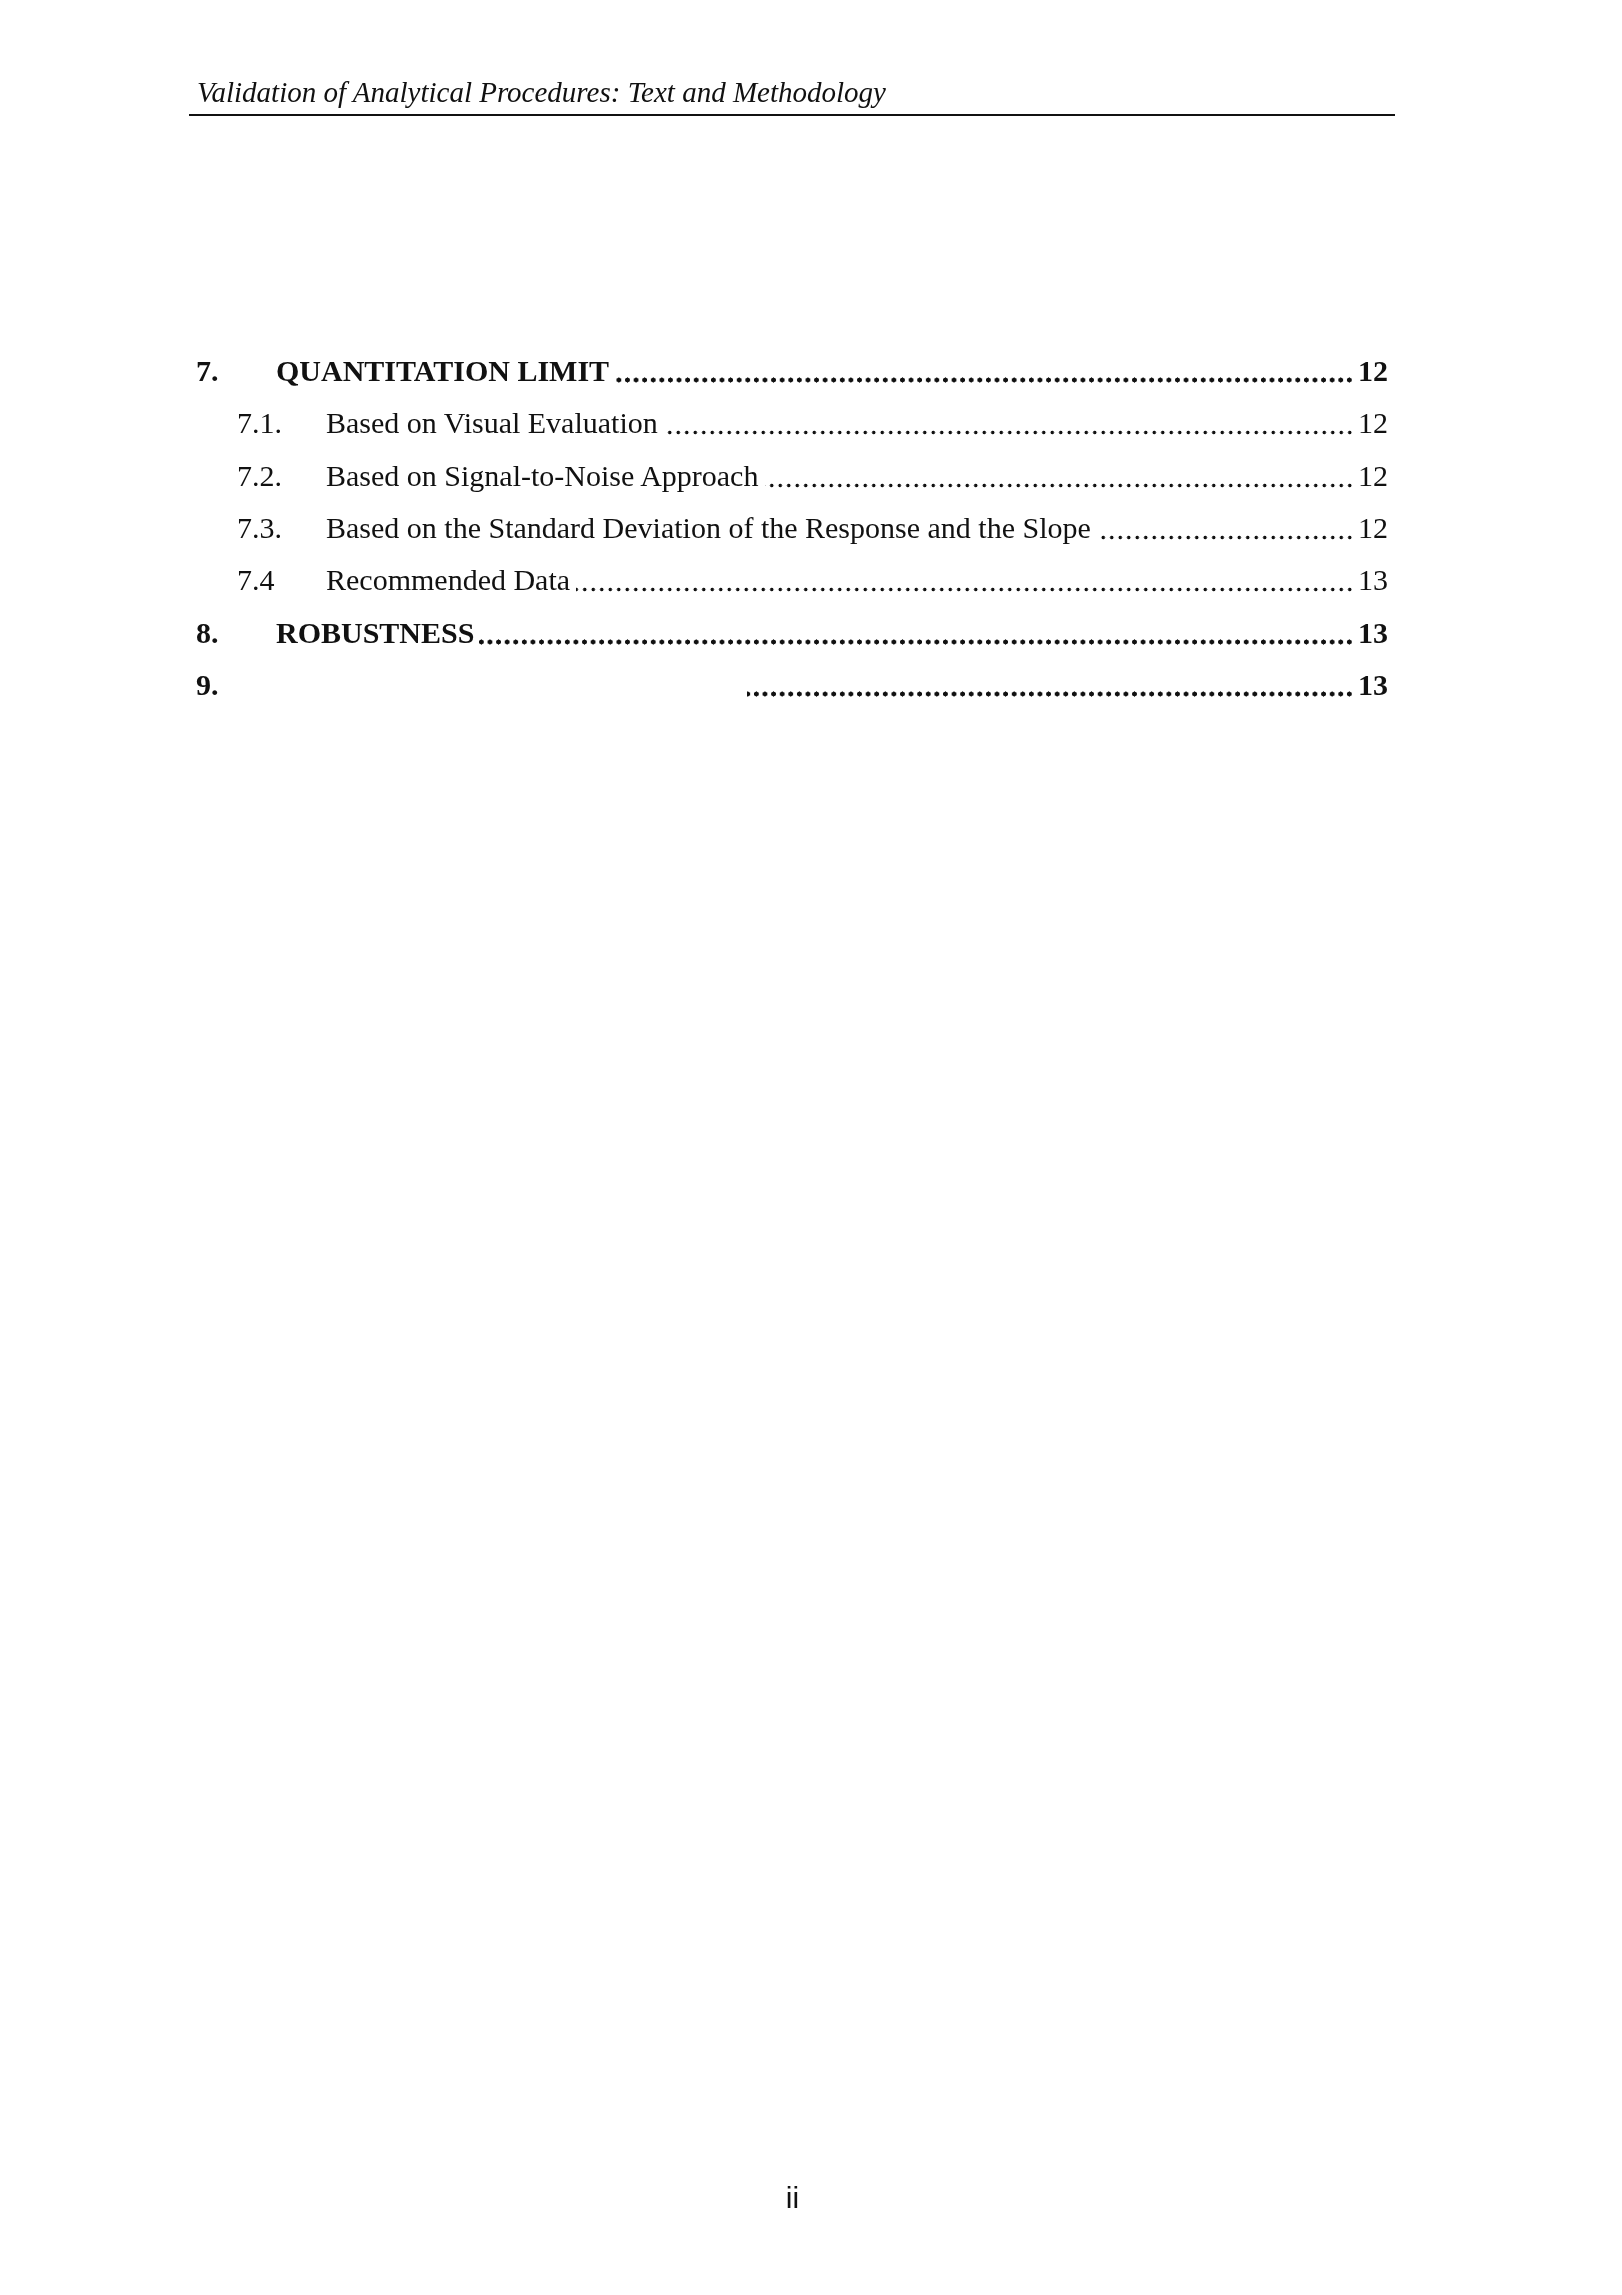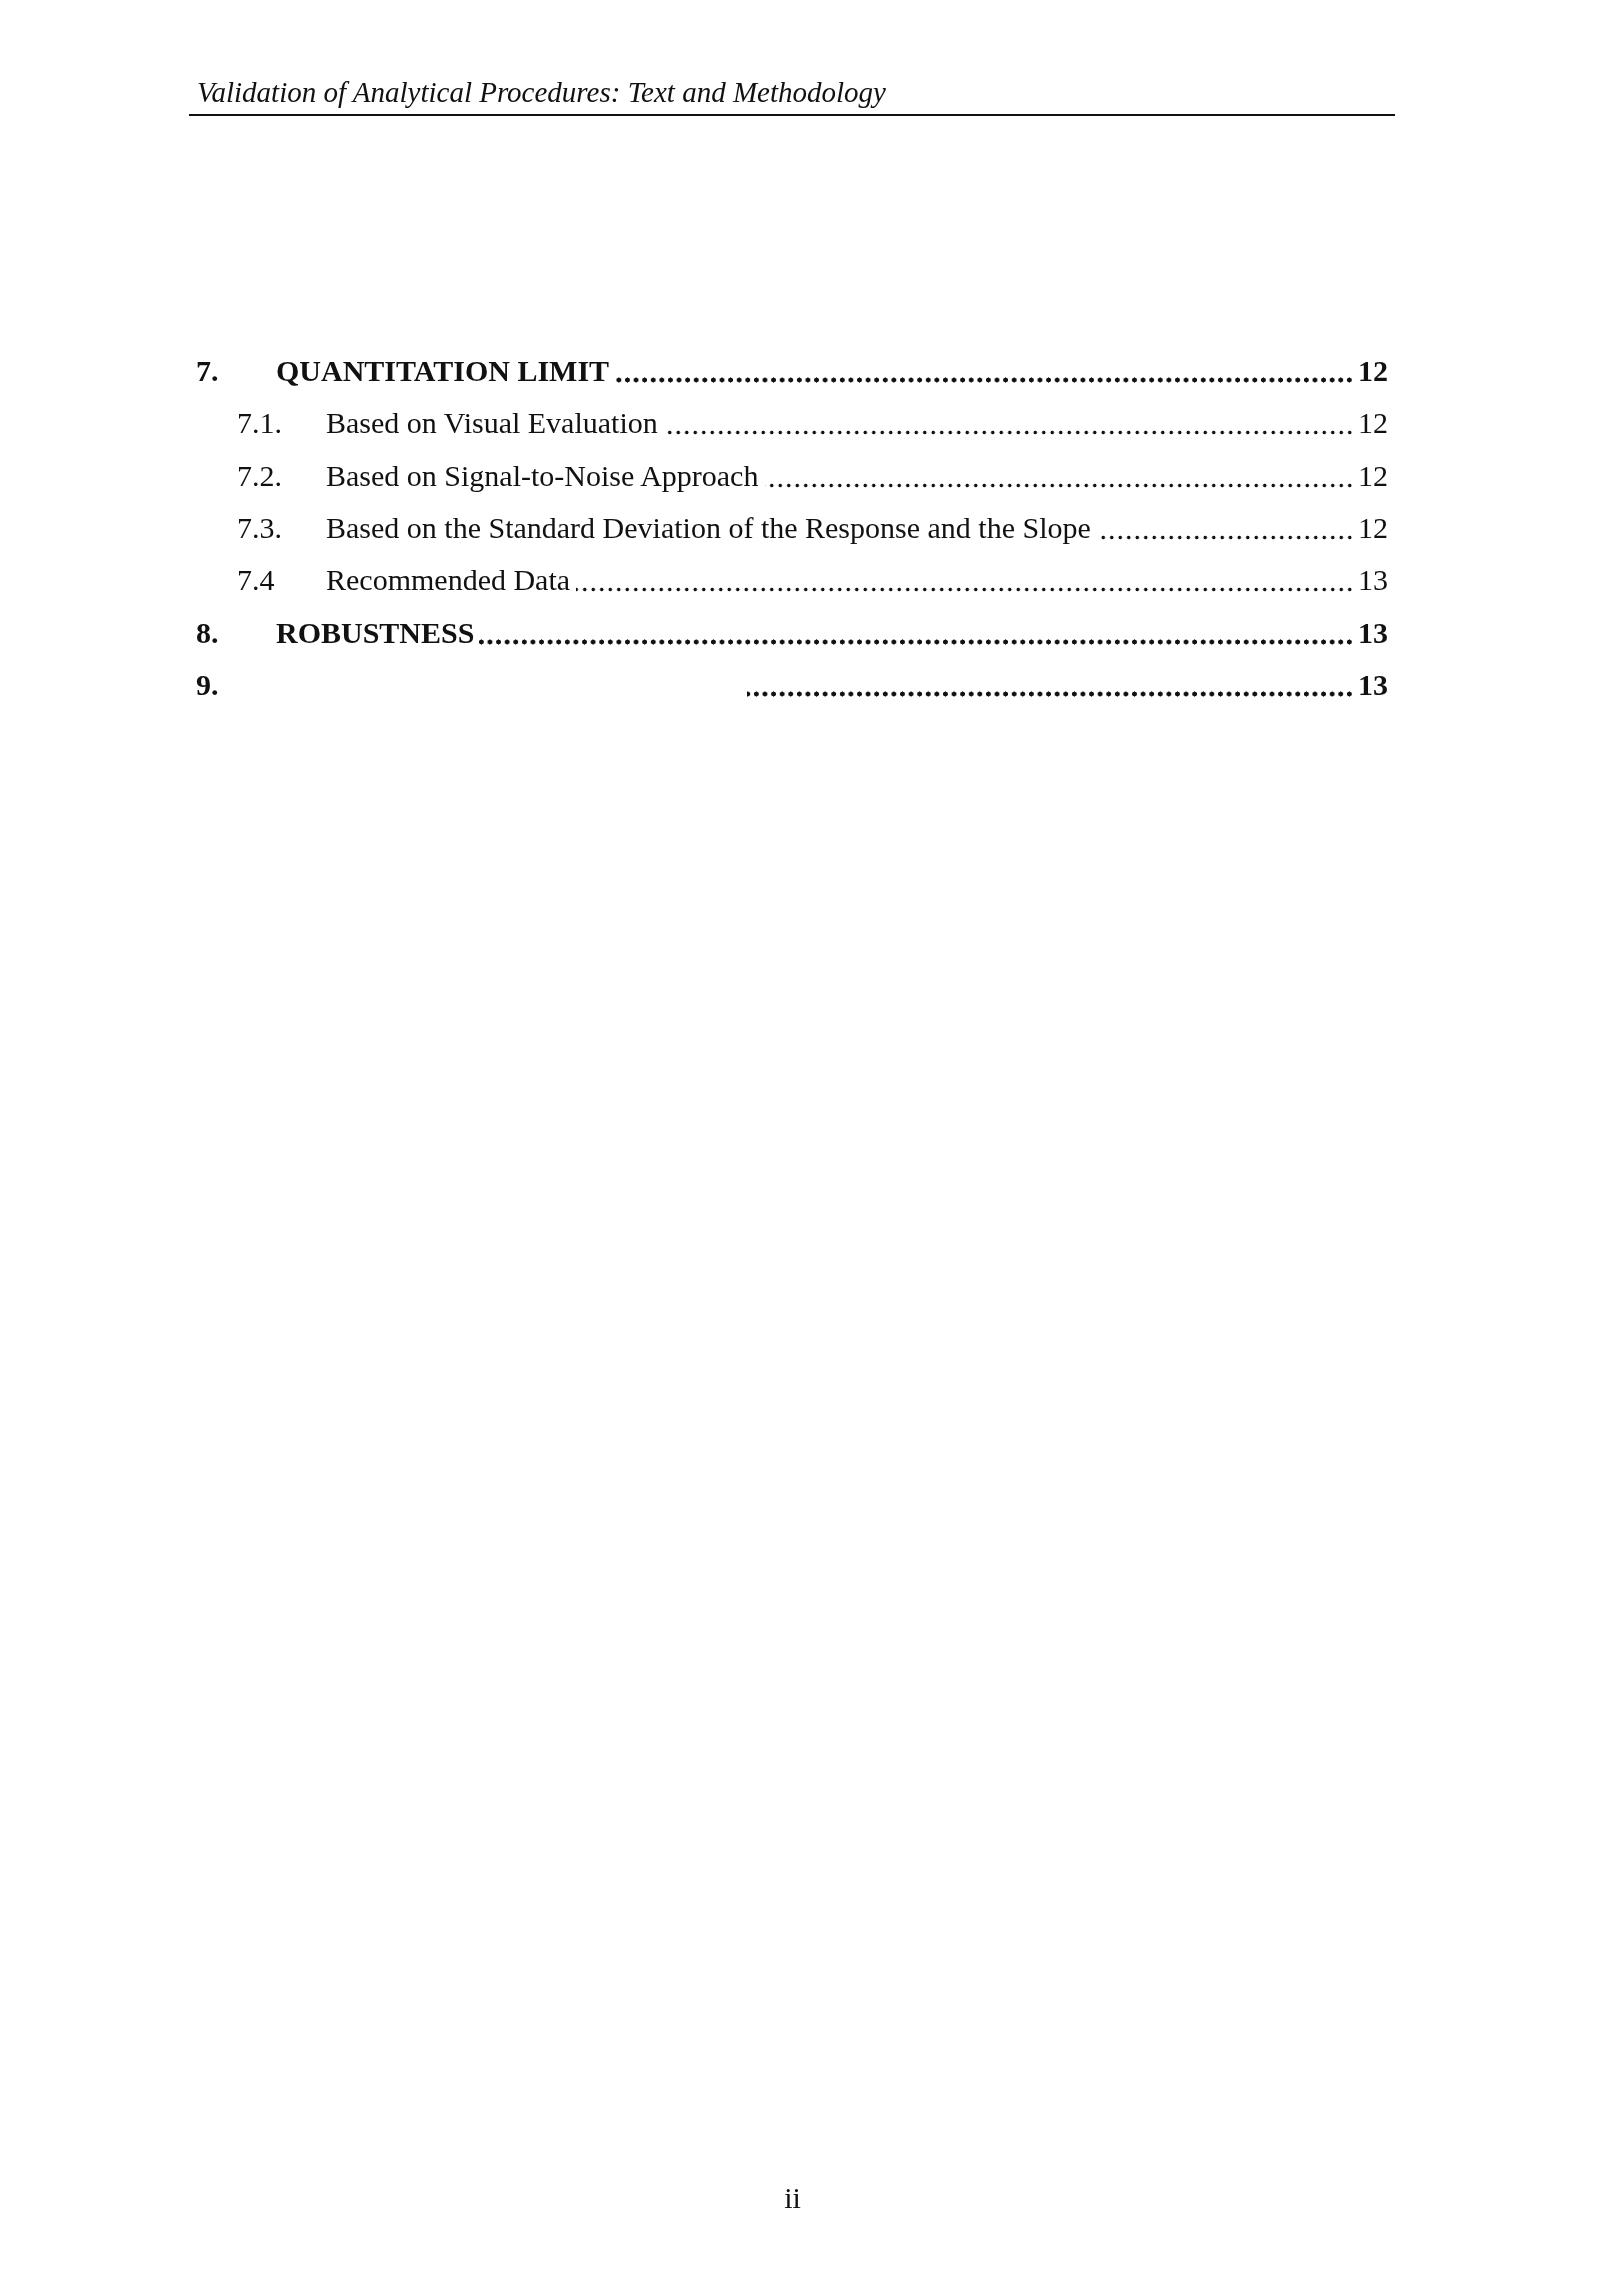--- a/index.html
+++ b/index.html
@@ -37,21 +37,21 @@
     background-size: 8.6px 5.5px; height: 5.5px; top: 23px;
   }
 
   .main-row .num-col { left: 196px; }
   .main-row .title-col { left: 276px; }
   .sub-row .num-col { left: 237px; }
   .sub-row .title-col { left: 326px; }
 
   .folio {
     position: absolute; left: 0; width: 1585px; top: 2181px; text-align: center;
-    font-family: Liberation Serif, serif; font-size: 30px; color: #111;
+    font-family: Liberation Sans, sans-serif; font-size: 30px; color: #111;
   }
 </style>
 </head>
 <body>
 
 <div class="page">
 
   <div class="running-head">Validation of Analytical Procedures: Text and Methodology</div>
   <div class="head-rule"></div>
 

